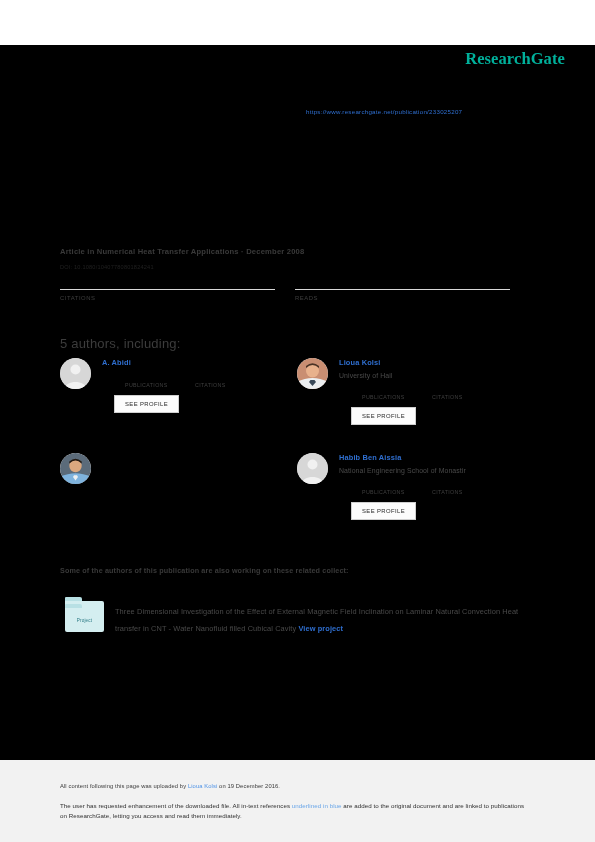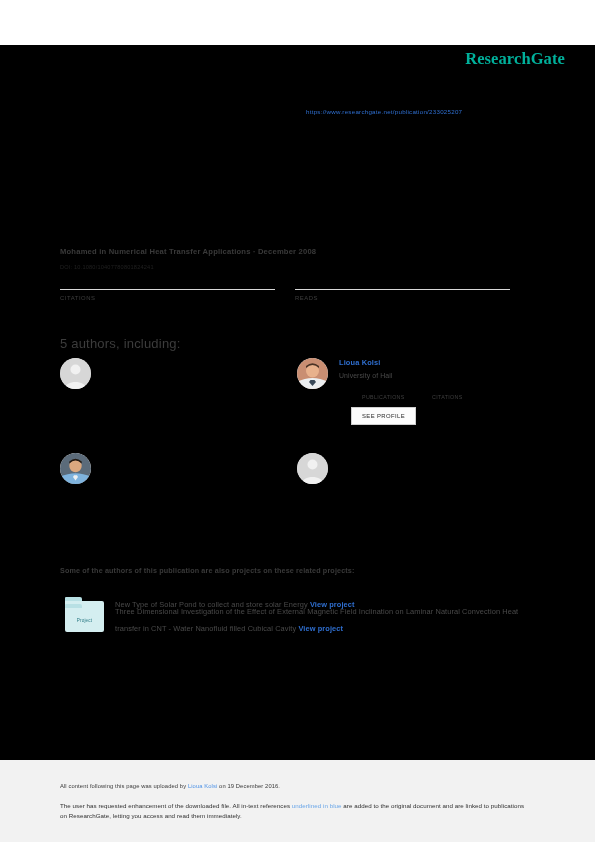--- a/index.html
+++ b/index.html
@@ -297,21 +297,21 @@
   <div class="dark-body"></div>
   <div class="footer-band"></div>
 
   <div class="rg-logo">ResearchGate</div>
 
   <div class="rg-url">https://www.researchgate.net/publication/233025207</div>
 
   <div class="hidden-title"></div>
 
   <div class="article-line">
-    <span>Mohamed</span>
+    <span>Article</span>
     <span class="em">in</span>
     <span>Numerical Heat Transfer Applications · December 2008</span>
   </div>
   <div class="doi-line">DOI: 10.1080/10407780801824241</div>
 
   <div class="stats">
     <div class="stat-col left">
       <div class="stat-value"></div>
       <div class="stat-rule"></div>
       <div class="stat-label">CITATIONS</div>
@@ -325,20 +325,35 @@
 
   <div class="authors-head">5 authors, including:</div>
 
   <div class="author a1">
     <div class="avatar">
       <svg width="31" height="31" viewBox="0 0 31 31">
         <circle cx="15.5" cy="15.5" r="15.5" fill="#d7d7d7"></circle>
         <circle cx="15.5" cy="11.5" r="5" fill="#f1f1f1"></circle>
         <path d="M4.5 31 C5.5 21.5 25.5 21.5 26.5 31 Z" fill="#f1f1f1"></path>
       </svg>
+    </div>
+    <div class="author-body">
+      <div class="author-name">A. Abidi</div>
+      <div class="author-affil"></div>
+      <div class="author-stats">
+        <div class="astat">
+          <div class="astat-value"></div>
+          <div class="astat-label">PUBLICATIONS</div>
+        </div>
+        <div class="astat">
+          <div class="astat-value"></div>
+          <div class="astat-label">CITATIONS</div>
+        </div>
+      </div>
+      <div class="see-profile">SEE PROFILE</div>
     </div>
   </div>
 
   <div class="author a2">
     <div class="avatar">
       <svg width="31" height="31" viewBox="0 0 31 31">
         <circle cx="15.5" cy="15.5" r="15.5" fill="#c98e72"></circle>
         <path d="M0 24 Q15.5 16 31 24 L31 31 L0 31 Z" fill="#eceff1"></path>
         <circle cx="15.5" cy="13" r="6.5" fill="#e8b18c"></circle>
         <path d="M9 10 Q15.5 4 22 10 L22 8 Q15.5 2.5 9 8 Z" fill="#4a3326"></path>
@@ -375,35 +390,46 @@
   </div>
 
   <div class="author a4">
     <div class="avatar">
       <svg width="31" height="31" viewBox="0 0 31 31">
         <circle cx="15.5" cy="15.5" r="15.5" fill="#d7d7d7"></circle>
         <circle cx="15.5" cy="11.5" r="5" fill="#f1f1f1"></circle>
         <path d="M4.5 31 C5.5 21.5 25.5 21.5 26.5 31 Z" fill="#f1f1f1"></path>
       </svg>
     </div>
-  </div>
-
-  <div class="projects-head">Some of the authors of this publication are also projects on these related projects:</div>
+    <div class="author-body">
+      <div class="author-name">Habib Ben Aissia</div>
+      <div class="author-affil">National Engineering School of Monastir</div>
+      <div class="author-stats">
+        <div class="astat">
+          <div class="astat-value"></div>
+          <div class="astat-label">PUBLICATIONS</div>
+        </div>
+        <div class="astat">
+          <div class="astat-value"></div>
+          <div class="astat-label">CITATIONS</div>
+        </div>
+      </div>
+      <div class="see-profile">SEE PROFILE</div>
+    </div>
+  </div>
+
+  <div class="projects-head">Some of the authors of this publication are also working on these related collect:</div>
 
   <div class="project p1">
     <div class="folder">
       <div class="folder-tab"></div>
       <div class="folder-body">
         <span class="folder-label">Project</span>
       </div>
     </div>
-    <div class="project-text">
-      <span>New Type of Solar Pond to collect and store solar Energy</span>
-      <span class="view-project">View project</span>
-    </div>
   </div>
 
   <div class="project p2">
     <div class="folder">
       <div class="folder-tab"></div>
       <div class="folder-body">
         <span class="folder-label">Project</span>
       </div>
     </div>
     <div class="project-text">

